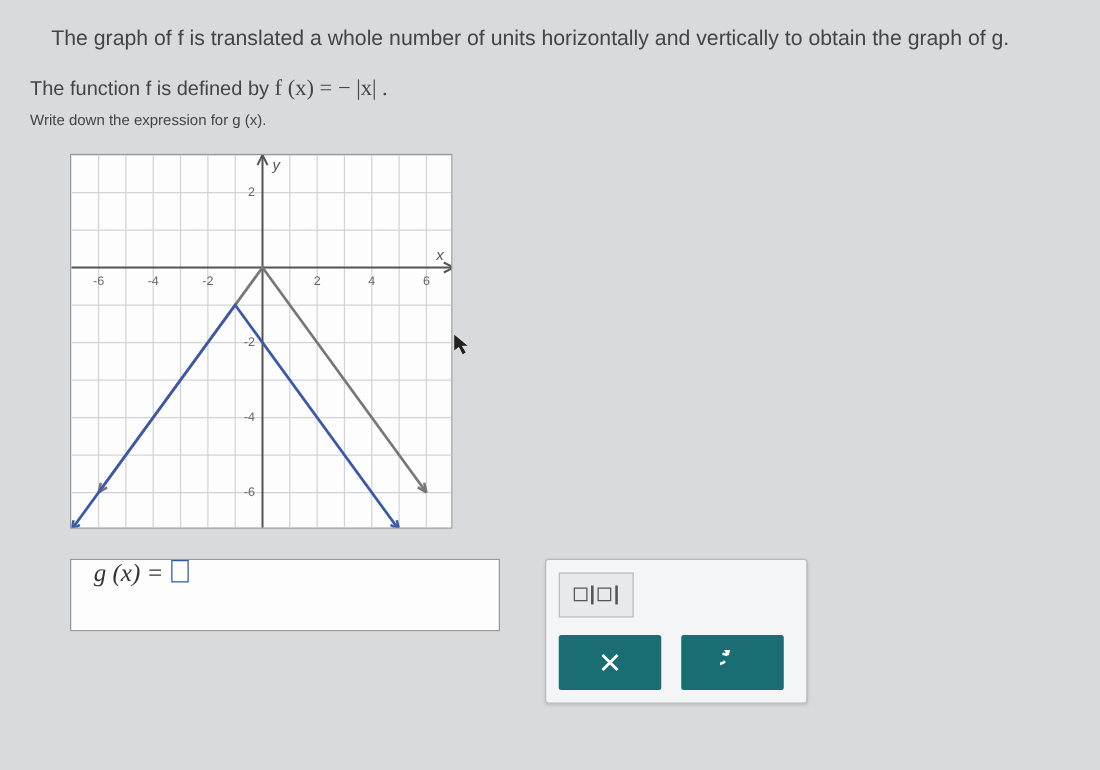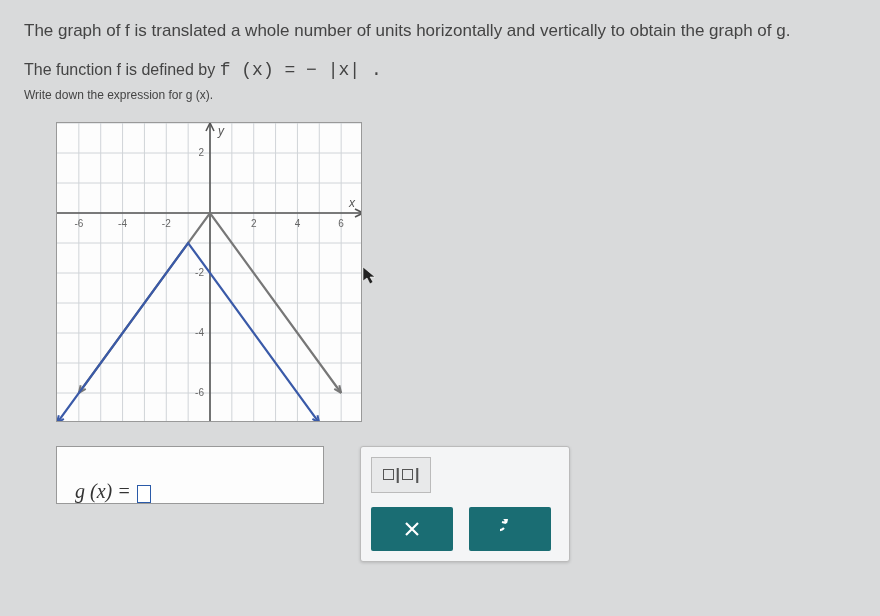--- a/index.html
+++ b/index.html
@@ -10,27 +10,28 @@
       font-family: Arial, sans-serif;
       color: #3a3a3a;
       padding: 18px 24px;
       position: relative;
     }
     .problem-text {
       font-size: 17px;
       line-height: 1.5;
       margin-bottom: 16px;
       color: #444;
+      margin-left: 17px;
     }
     .definition-line {
       font-size: 16px;
       margin-bottom: 8px;
       color: #444;
     }
-    .math-expr { font-family: Liberation Mono, monospace; font-size: 18px; }
+    .math-expr { font-family: Liberation Serif, serif; font-size: 18px; }
     .instruction {
       font-size: 12px;
       margin-bottom: 20px;
       color: #444;
     }
     .math-g { font-style: italic; font-family: 'Times New Roman', serif; }
 
     .graph-box {
       width: 306px;
       height: 300px;
@@ -44,26 +45,26 @@
 
     .answer-row {
       display: flex;
       align-items: flex-start;
       gap: 36px;
       margin-left: 32px;
       margin-top: 24px;
     }
 
     .answer-box {
-      width: 268px;
+      width: 344px;
       height: 58px;
       background: #fdfdfd;
       border: 1px solid #999;
       display: flex;
-      align-items: flex-end;
+      align-items: flex-start;
       padding-left: 18px;
       font-family: 'Times New Roman', serif;
       font-size: 20px;
       color: #333;
     }
     .answer-placeholder {
       display: inline-block;
       width: 14px;
       height: 18px;
       border: 1.5px solid #2a5aa8;

